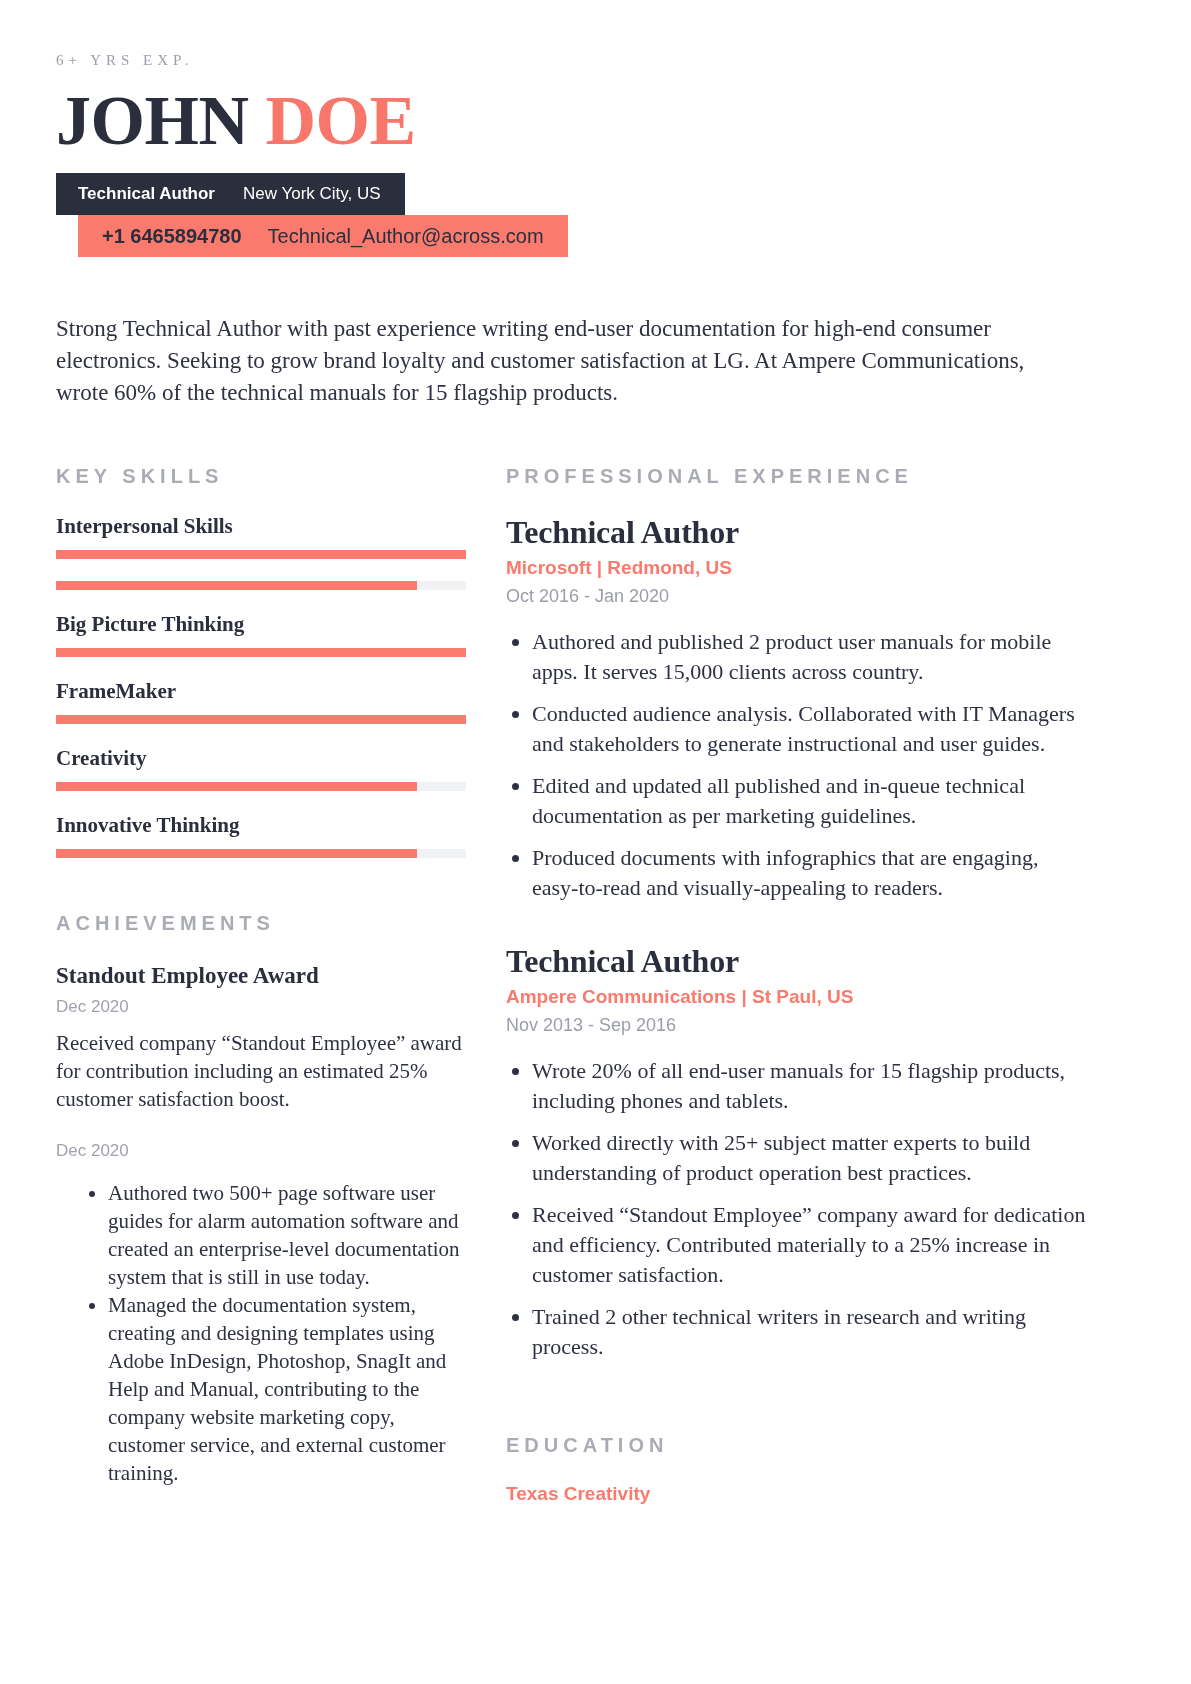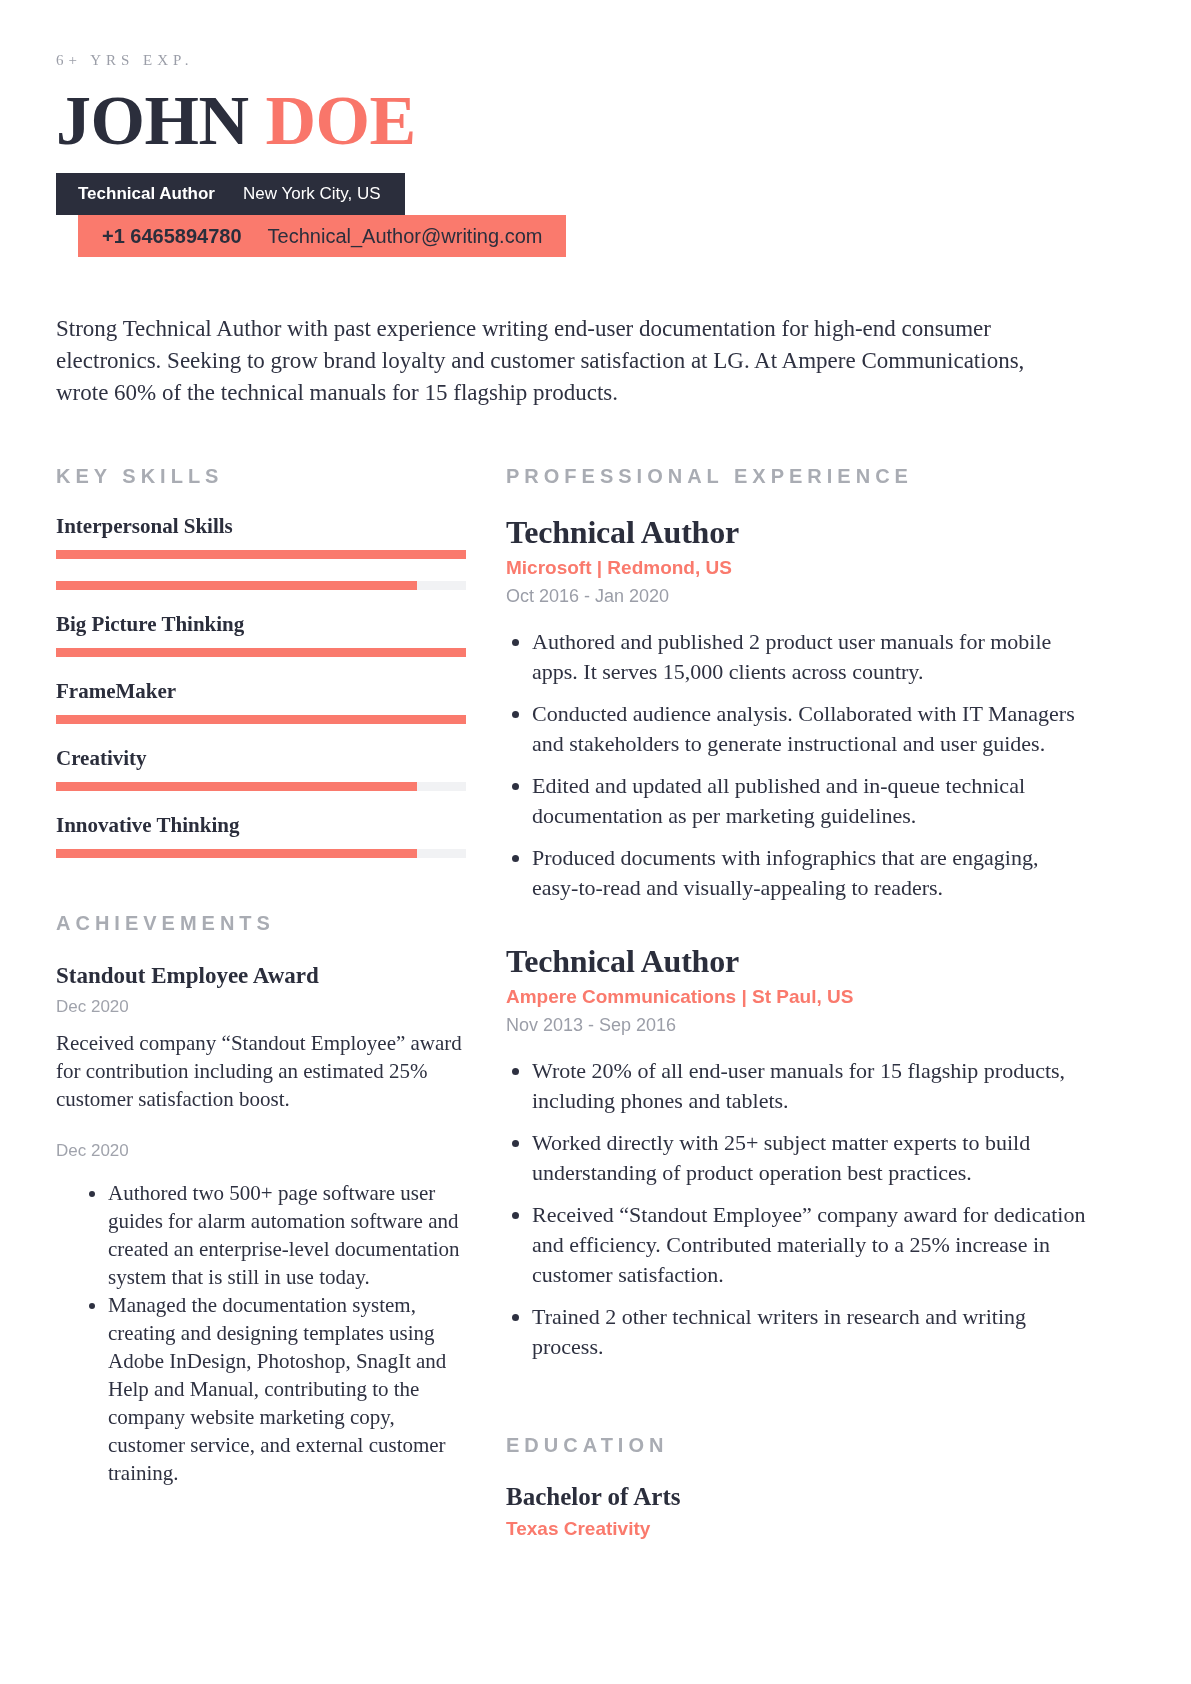--- a/index.html
+++ b/index.html
@@ -211,21 +211,21 @@
 
     <div>
       <div class="title-bar">
         <span class="role">Technical Author</span>
         <span class="loc">New York City, US</span>
       </div>
     </div>
 
     <div class="contact-bar">
       <span class="phone">+1 6465894780</span>
-      <span class="email">Technical_Author@writing.com</span>
+      <span class="email">Technical_Author@across.com</span>
     </div>
   </div>
 
   <div class="summary">Strong Technical Author with past experience writing end-user documentation for high-end consumer electronics. Seeking to grow brand loyalty and customer satisfaction at LG. At Ampere Communications, wrote 60% of the technical manuals for 15 flagship products.</div>
 
   <div class="columns">
 
     <div class="col-left">
 
       <div class="section-head">KEY SKILLS</div>
@@ -313,21 +313,20 @@
               <li>Received “Standout Employee” company award for dedication and efficiency. Contributed materially to a 25% increase in customer satisfaction.</li>
               <li>Trained 2 other technical writers in research and writing process.</li>
             </ul>
           </div>
         </div>
 
       <div class="edu-section">
         <div class="section-head">EDUCATION</div>
         <div id="education-list">
             <div>
-              <div class="edu-degree">Bachelor of Arts</div>
               <div class="edu-school">Texas Creativity</div>
             </div>
           </div>
       </div>
 
     </div>
 
   </div>
 
 </div>

